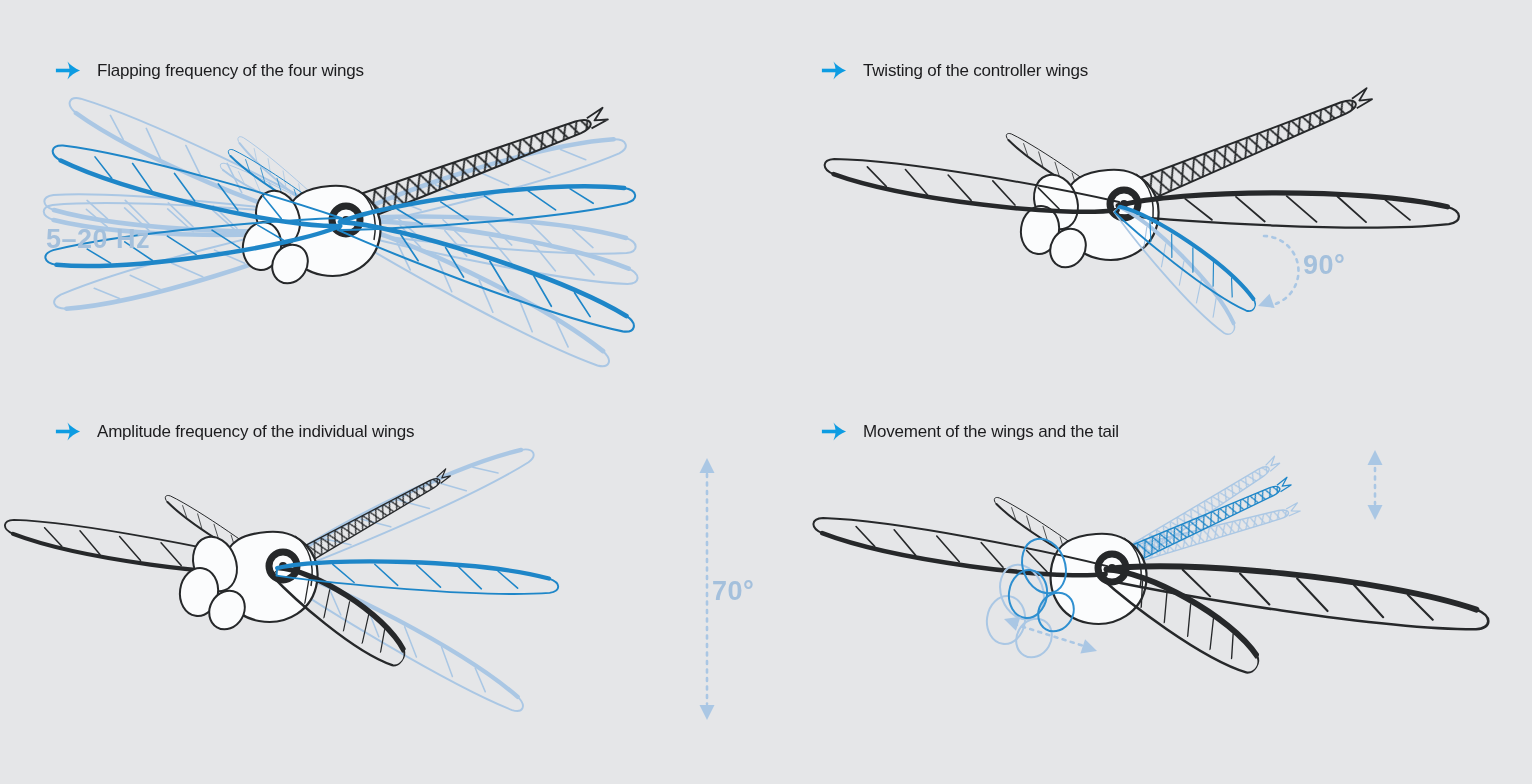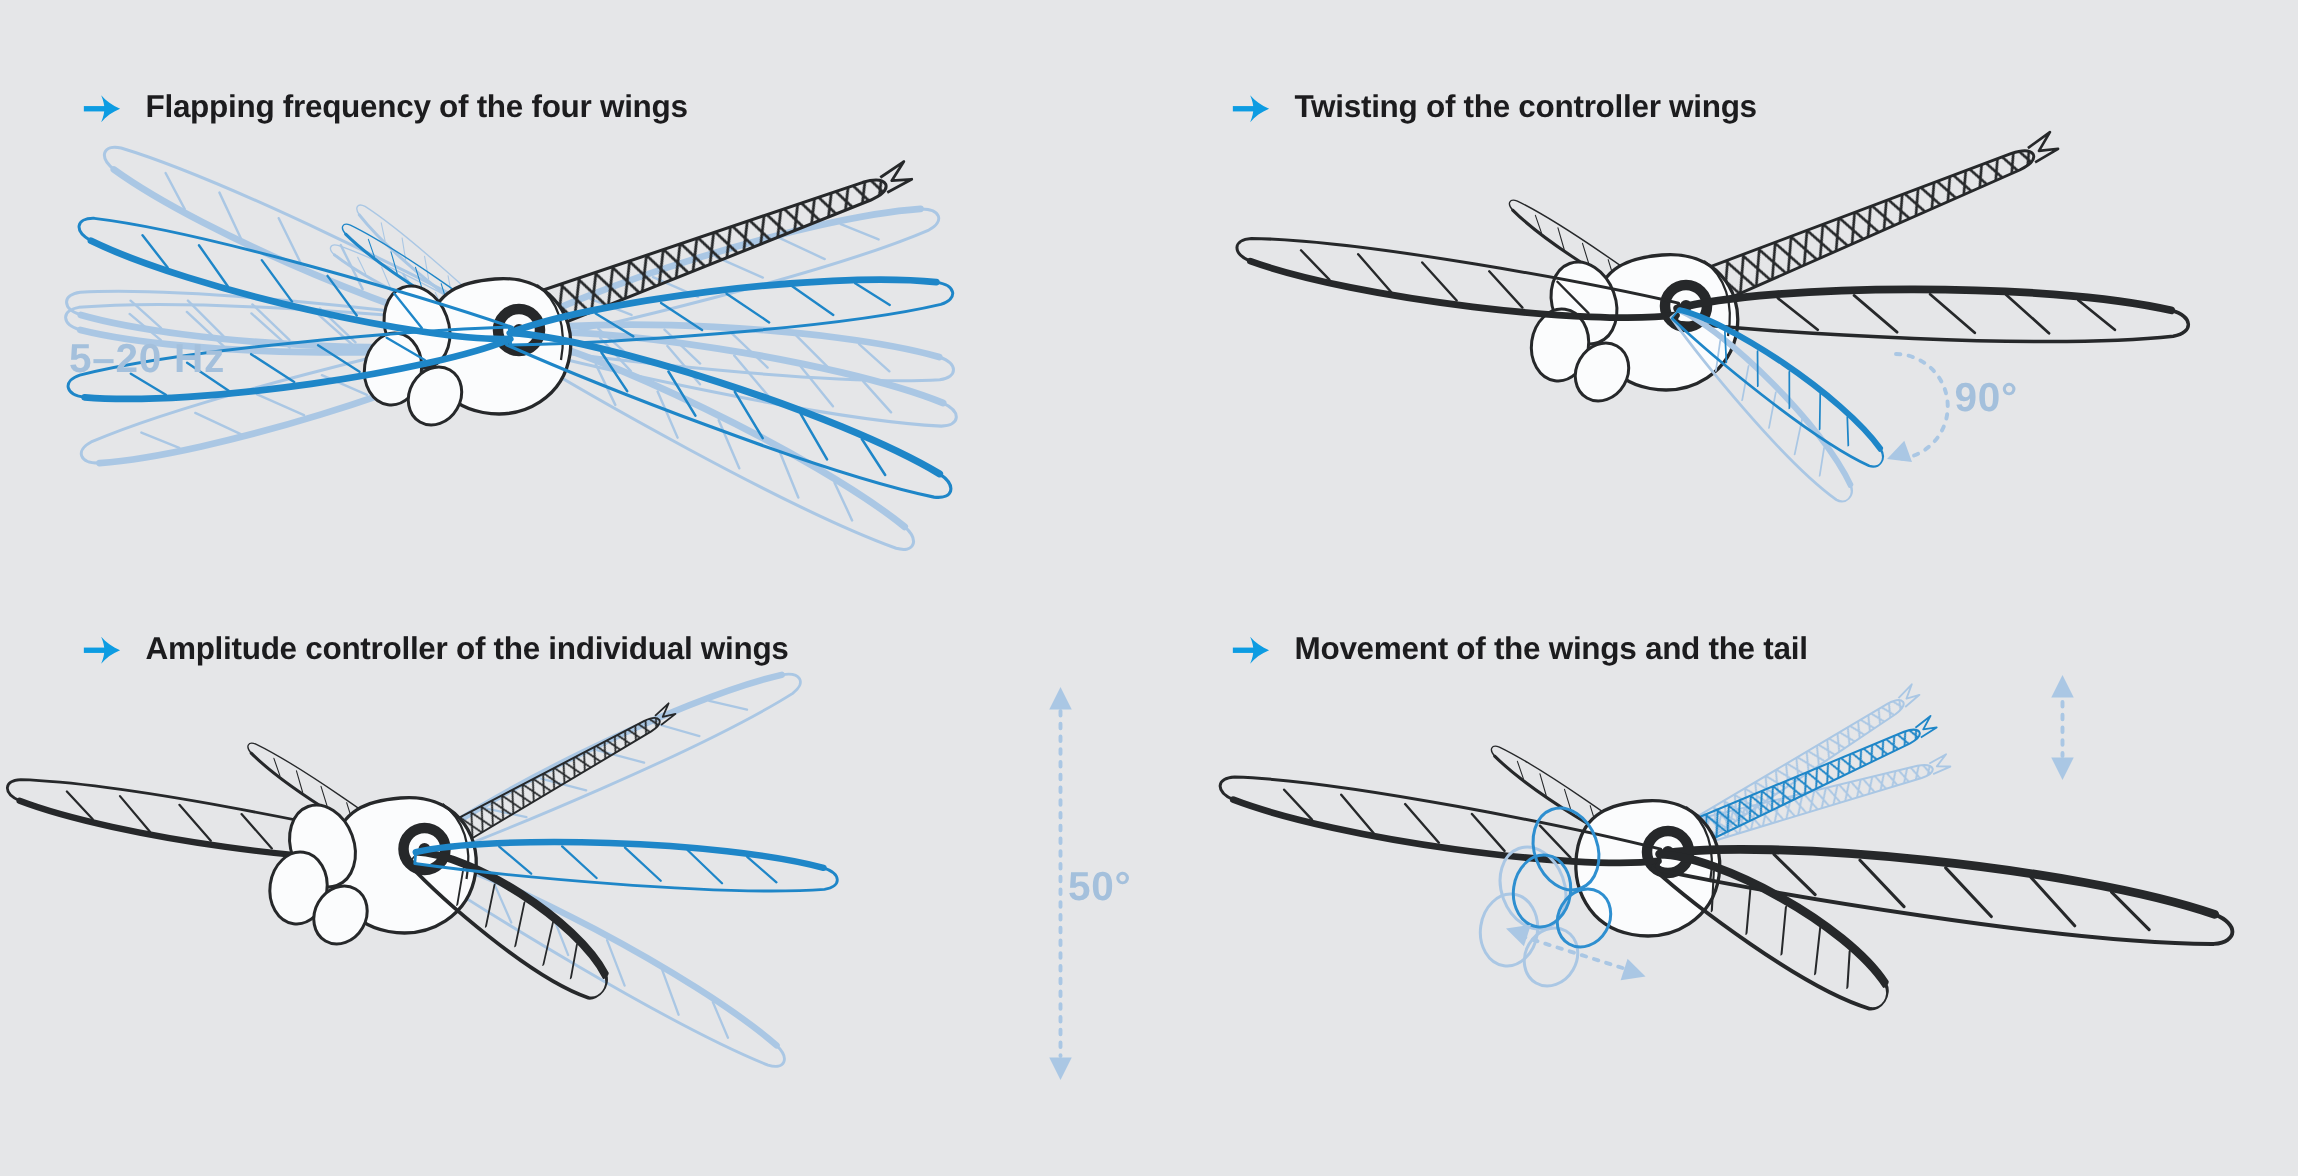--- a/index.html
+++ b/index.html
@@ -18,21 +18,21 @@
   .canvas{position:relative;width:1532px;height:784px;background:var(--bg);overflow:hidden;}
   .panel{position:absolute;width:766px;height:392px;}
   .panel.p1{left:0;top:0;}
   .panel.p2{left:766px;top:0;}
   .panel.p3{left:0;top:392px;}
   .panel.p4{left:766px;top:392px;}
   .title-row{position:absolute;left:55px;display:flex;align-items:center;gap:15px;z-index:5;}
   .panel.top .title-row{top:60px;}
   .panel.bottom .title-row{top:29px;}
   .arrow-ic{color:var(--accent-blue);width:27px;height:21px;flex:0 0 auto;}
-  .title-row h2{font-size:21px;font-weight:bold;color:var(--title);letter-spacing:-0.2px;white-space:nowrap;}
+  .title-row h2{font-size:17px;font-weight:normal;color:var(--title);letter-spacing:-0.2px;white-space:nowrap;}
   .illus{position:absolute;left:0;top:0;width:766px;height:392px;}
   .metric{position:absolute;font-size:27px;font-weight:bold;color:var(--label-blue);letter-spacing:0.5px;z-index:4;white-space:nowrap;}
   .p1 .metric{left:46px;top:224px;}
   .p2 .metric{left:537px;top:250px;}
   .p3 .metric{left:712px;top:184px;}
   
   .u-ink{color:var(--ink);fill:none;}
   .u-body{color:var(--ink);fill:var(--body-fill);}
   .u-wing-blue{color:var(--wing-blue);fill:none;}
   .u-ghost{color:var(--ghost-blue);fill:none;}
@@ -179,23 +179,23 @@
         <path class="dash" d="M707 82 V312"></path>
         <use href="#ah" class="u-dim" transform="translate(707 66)"></use>
         <use href="#ah" class="u-dim" transform="translate(707 328) rotate(180)"></use>
       </g>
     </svg>
     <header class="title-row">
       <svg class="arrow-ic" viewBox="0 0 24 20">
         <rect x="0" y="8.3" width="14" height="3.4" fill="currentColor"></rect>
         <path d="M11 1.5 C14 5, 18 8, 23 10 C18 12, 14 15, 11 18.5 C12.5 15, 13 12.2, 13 10 C13 7.8, 12.5 5, 11 1.5 Z" fill="currentColor"></path>
       </svg>
-      <h2>Amplitude controller of the individual wings</h2>
-    </header>
-    <div class="metric">50°</div>
+      <h2>Amplitude frequency of the individual wings</h2>
+    </header>
+    <div class="metric">70°</div>
   </section>
 
   <section class="panel p4 bottom">
     <svg class="illus" viewBox="0 0 766 392">
       <use href="#wing" class="u-ink" transform="translate(340 180) rotate(215) scale(0.45)"></use>
       <g>
         <use href="#tail" class="u-tail-ghost" fill="url(#lat-ghost)" transform="translate(364 164) rotate(-32) scale(0.62)"></use>
         <use href="#tail" class="u-tail-ghost" fill="url(#lat-ghost)" transform="translate(364 164) rotate(-15) scale(0.62)"></use>
       </g>
       <use href="#tail" class="u-tail-blue" fill="url(#lat-blue)" transform="translate(364 164) rotate(-24) scale(0.62)"></use>

